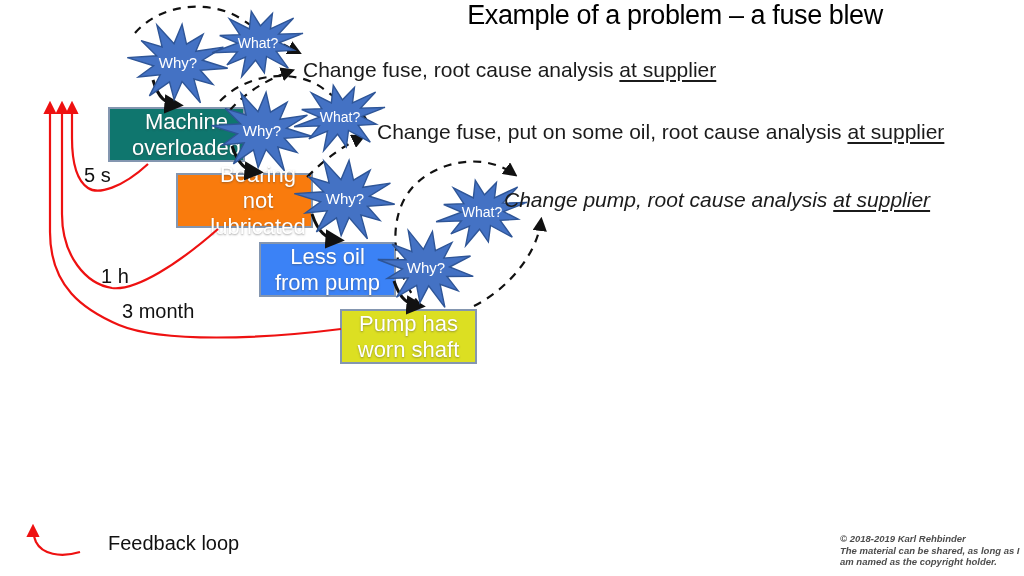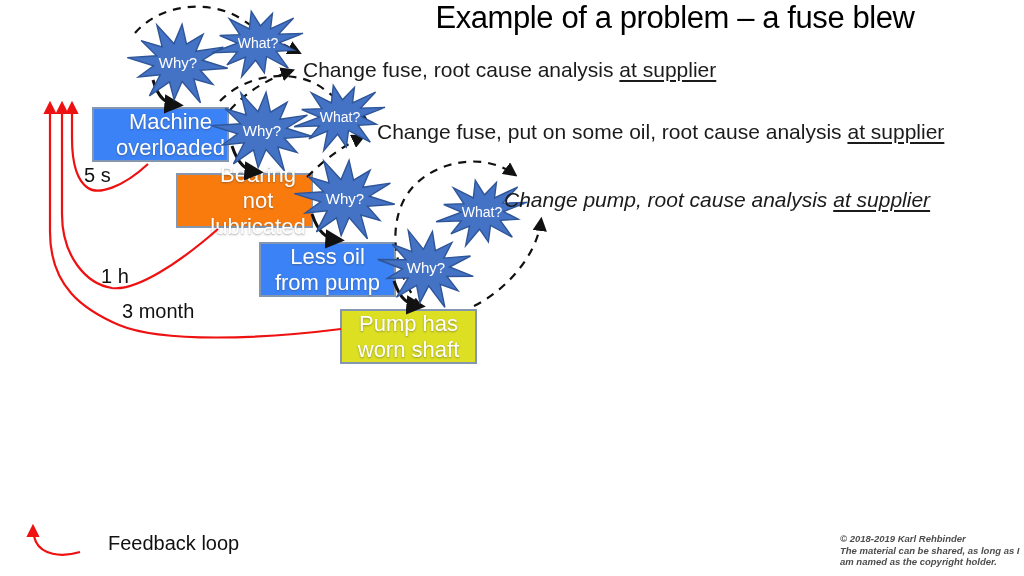--- a/index.html
+++ b/index.html
@@ -3,30 +3,30 @@
 <meta charset="utf-8">
 <style>
   html,body{margin:0;padding:0;background:#fff;}
   #slide{
     position:relative;width:1024px;height:576px;background:#ffffff;
     overflow:hidden;font-family:"Liberation Sans",sans-serif;
   }
   .abs{position:absolute;}
   .title{
     left:330px;top:0px;width:690px;text-align:center;
-    font-size:31px;color:#000;letter-spacing:-0.4px;
+    font-size:27px;color:#000;letter-spacing:-0.4px;
   }
   .cause-box{
     position:absolute;width:137px;height:55px;box-sizing:border-box;
     border:2px solid #8496B0;color:#fff;font-size:22px;line-height:26px;
     display:flex;align-items:center;justify-content:center;text-align:center;
     white-space:pre-line;text-shadow:0 1px 2px rgba(60,60,60,.45);z-index:1;
   }
   .bx1{left:18px;top:43px;background:#C00505;}
-  .bx2{left:92px;top:107px;background:#3b82f6;padding-left:20px;}
+  .bx2{left:108px;top:107px;background:#0f766e;padding-left:20px;}
   .bx3{left:176px;top:173px;background:#F97B0D;padding-left:27px;}
   .bx4{left:259px;top:242px;background:#3b82f6;}
   .bx5{left:340px;top:309px;background:#DCDF22;}
   .answer{
     position:absolute;font-size:21px;color:#1b1b1b;white-space:nowrap;z-index:3;
   }
   .answer .u{text-decoration:underline;text-underline-offset:3px;}
   .ans1{left:303px;top:58px;}
   .ans2{left:377px;top:120px;}
   .ans3{left:504px;top:188px;font-style:italic;}

